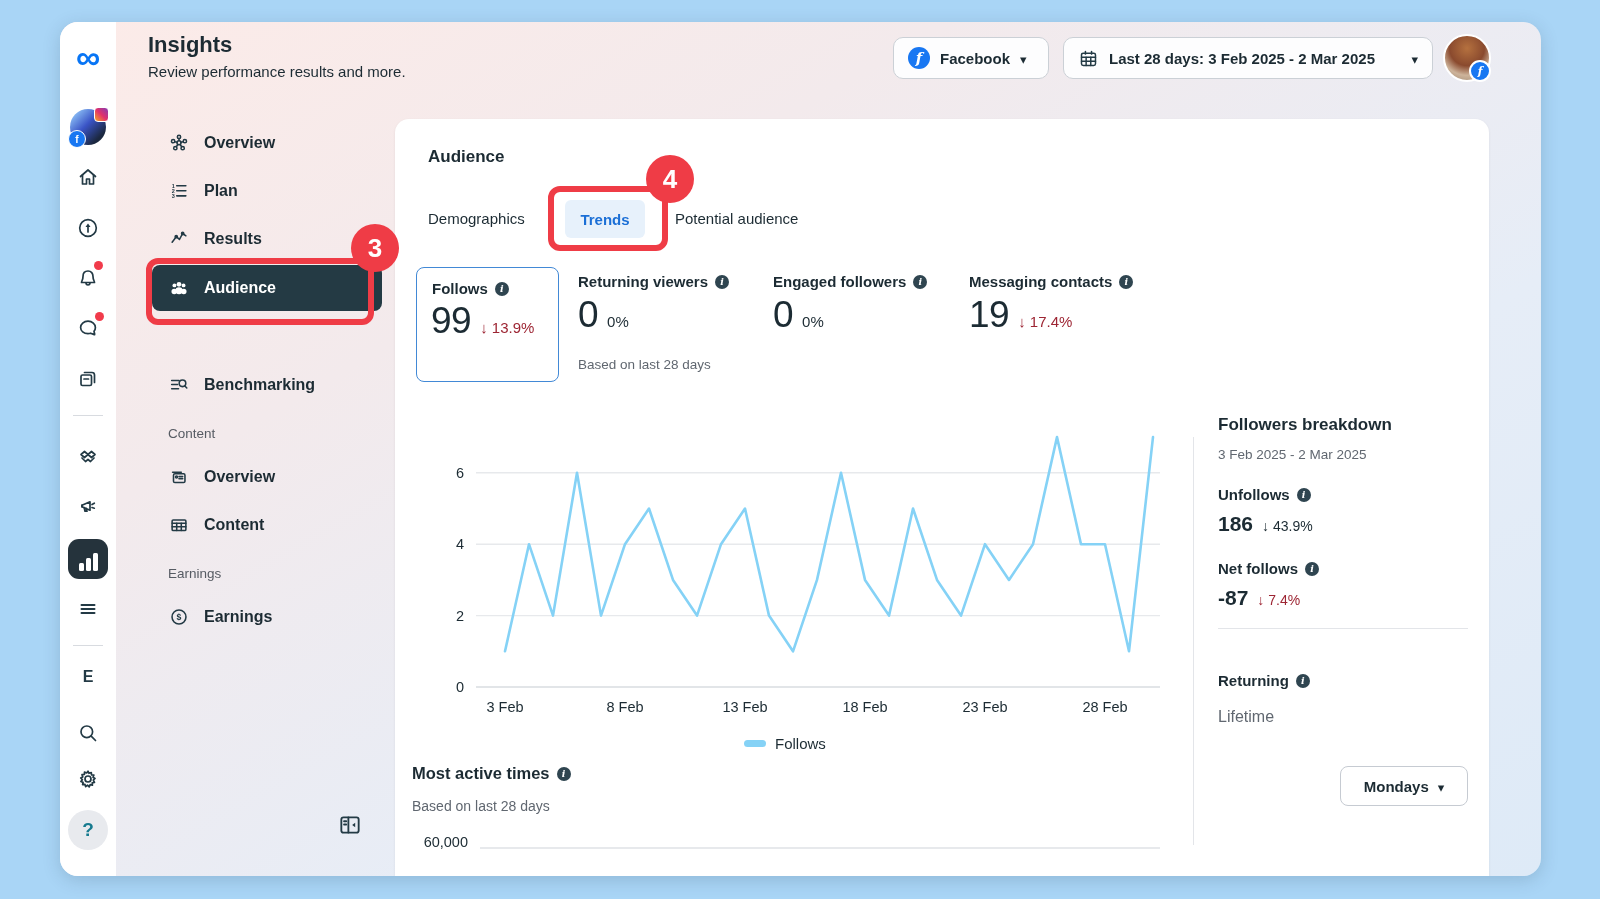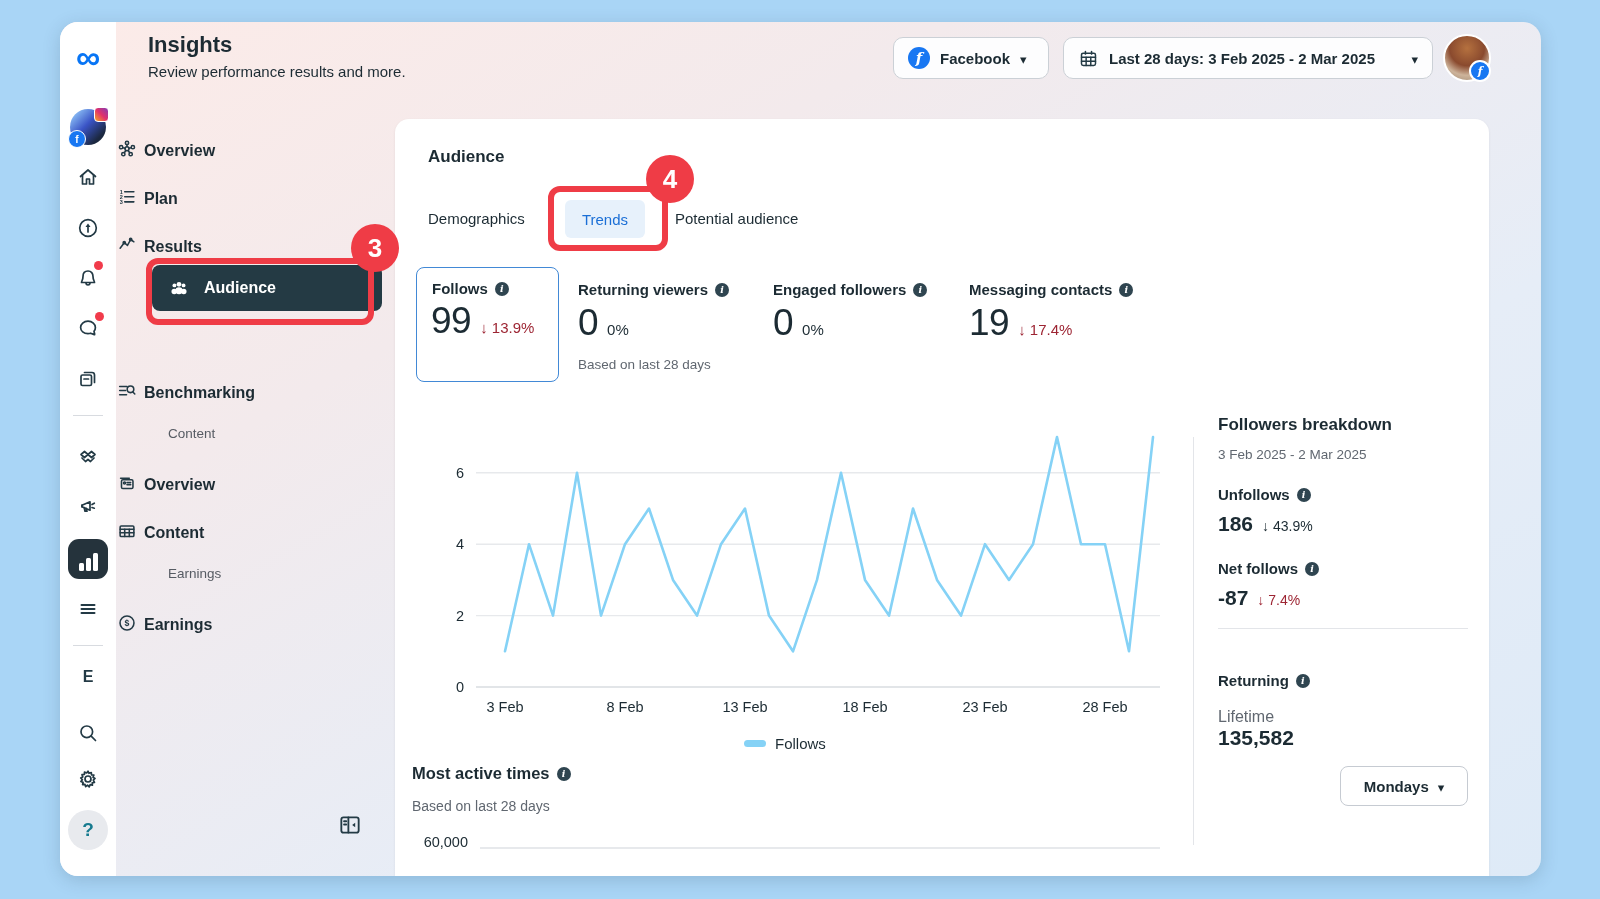--- a/index.html
+++ b/index.html
@@ -33,40 +33,40 @@
            display:flex;align-items:center;gap:10px;padding:0 14px;box-sizing:border-box;font-size:15px;font-weight:600;cursor:pointer}
   .fb-circle{width:22px;height:22px;border-radius:50%;background:#1877f2;color:#fff;font-size:15px;font-weight:700;
              display:flex;align-items:center;justify-content:center;font-family:"DejaVu Serif",serif;font-style:italic}
   .caret::before{content:"▾";font-size:13px}
   .avatar{position:absolute;left:1383px;top:12px;width:48px;height:48px;border-radius:50%;border:2px solid #fff;box-sizing:border-box;cursor:pointer;
           background:radial-gradient(circle at 50% 28%,#b5713f 0%,#8a4a2e 45%,#cdb39a 70%,#9c8770 100%)}
   .avatar-badge{position:absolute;right:-2px;bottom:-2px;width:18px;height:18px;border-radius:50%;background:#1877f2;border:2px solid #fff;
                 color:#fff;font-size:11px;font-weight:700;display:flex;align-items:center;justify-content:center;font-family:"DejaVu Serif",serif;font-style:italic}
   
   #sidebar{position:absolute;left:56px;top:0;width:282px;height:100%}
-  .nav-item{position:absolute;left:0;width:282px;height:34px;display:flex;align-items:flex-end;box-sizing:border-box;gap:6px;
+  .nav-item{position:absolute;left:0;width:282px;height:34px;display:flex;align-items:center;padding-left:52px;box-sizing:border-box;gap:14px;
             font-size:16px;font-weight:700;cursor:pointer}
   .nav-section{position:absolute;left:52px;font-size:13.5px;color:#565b63}
   .nav-selected{position:absolute;left:36px;top:243px;width:214px;height:46px;background:#243a44;border-radius:8px;color:#fff;
                 display:flex;align-items:center;padding-left:16px;gap:14px;font-size:16px;font-weight:700;cursor:pointer;z-index:2}
   .redbox{position:absolute;border:6px solid #ef3c46;border-radius:12px;box-sizing:border-box;z-index:3;pointer-events:none}
   .redbadge{position:absolute;width:48px;height:48px;border-radius:50%;background:#ef3c46;color:#fff;font-size:26px;font-weight:700;
             display:flex;align-items:center;justify-content:center;z-index:4;pointer-events:none}
   .collapse-btn{position:absolute;left:277px;top:790px;width:28px;height:28px;cursor:pointer}
   
   #card{position:absolute;left:335px;top:97px;width:1094px;height:757px;background:#fff;border-radius:14px 14px 0 0;box-shadow:0 1px 3px rgba(0,0,0,.07)}
   .card-title{position:absolute;left:33px;top:28px;font-size:17px;font-weight:800}
   .tab{position:absolute;top:81px;height:38px;line-height:38px;font-size:15px;cursor:pointer}
   .tab-pill{position:absolute;left:170px;top:81px;width:80px;height:38px;border-radius:6px;background:#e7f1fb;color:#1b6fd6;
-            font-size:15px;font-weight:400;display:flex;align-items:center;justify-content:center;cursor:pointer;z-index:2}
+            font-size:15px;font-weight:700;display:flex;align-items:center;justify-content:center;cursor:pointer;z-index:2}
   .inf{width:14px;height:14px;border-radius:50%;background:#2f4550;color:#fff;font-size:9.5px;font-weight:700;font-style:italic;
        display:inline-flex;align-items:center;justify-content:center;flex:none;font-family:"DejaVu Serif",serif;cursor:pointer}
   .inf::before{content:"i"}
   .metric{position:absolute;top:148px;cursor:pointer}
-  .metric-label{display:flex;gap:7px;align-items:center;font-size:15px;font-weight:700;margin-top:14px}
+  .metric-label{display:flex;gap:7px;align-items:center;font-size:15px;font-weight:700;margin-top:6px}
   .metric-valrow{display:flex;align-items:baseline;gap:9px;margin-top:4px}
   .metric-value{font-size:37px;font-weight:400;letter-spacing:-.5px}
   .neg{color:#9d2533;font-size:15px;font-weight:400}
   .neu{color:#1c2b33;font-size:15px}
   .arr::before{content:"↓ "}
   #follows-card{position:absolute;left:21px;top:148px;width:143px;height:115px;border:1.5px solid #4289d6;border-radius:8px;box-sizing:border-box;cursor:pointer}
   #follows-card .metric-label{margin:12px 0 0 15px}
   #follows-card .metric-valrow{margin:3px 0 0 14px}
   .metric-note{position:absolute;left:183px;top:238px;font-size:13.5px;color:#606770}
   #trend-svg{position:absolute;left:25px;top:306px}
@@ -398,21 +398,20 @@
       <div class="bd bd-valrow" style="top:467px">
         <span class="bd-value">-87</span>
         <span class="bd-delta neg arr">7.4%</span>
       </div>
       <div class="hdiv"></div>
       <div class="bd bd-label" style="top:553px">
         <span>Returning</span>
           <span class="inf"></span>
       </div>
       <div class="bd bd-date" style="top:589px;font-size:16px">Lifetime</div>
-      <div class="bd bd-value" style="top:607px;position:absolute">135,582</div>
 
       <div class="ma-title">
         <span>Most active times</span>
           <span class="inf"></span>
       </div>
       <div class="ma-note">Based on last 28 days</div>
       <div class="ma-axis">60,000</div>
       <div class="ma-grid"></div>
       <div class="day-btn">
         <span>Mondays</span>

